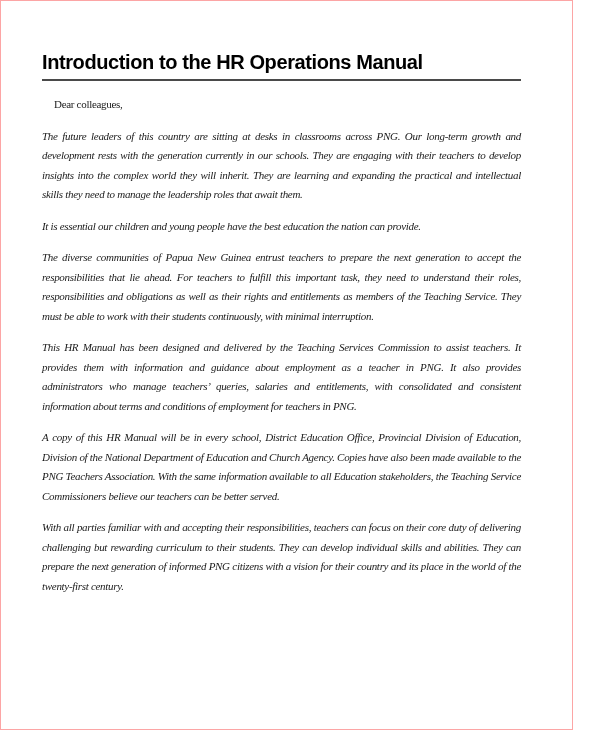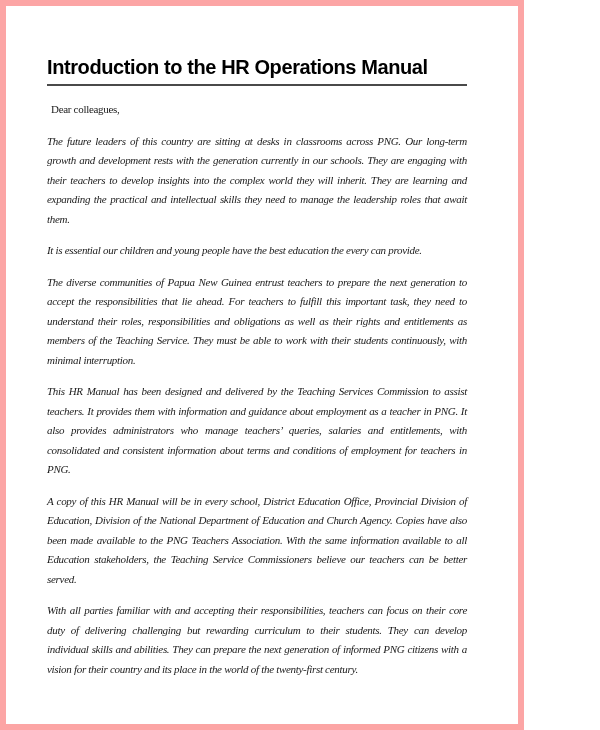--- a/index.html
+++ b/index.html
@@ -2,25 +2,25 @@
 <html><head>
 <meta charset="utf-8">
 <style>
   html, body {
     margin: 0;
     padding: 0;
     background: #ffffff;
   }
   .page {
     position: relative;
-    width: 524px;
+    width: 573px;
     height: 730px;
     box-sizing: border-box;
     background: #ffffff;
-    border: 6px solid #fca5a5;
+    border: 1px solid #fca5a5;
     padding: 49px 51px 0 41px;
     overflow: hidden;
   }
   .doc-title {
     font-family: "Liberation Sans", sans-serif;
     font-weight: bold;
     font-size: 20px;
     line-height: 24px;
     letter-spacing: -0.4px;
     color: #000000;
@@ -29,40 +29,40 @@
     border-bottom: 2px solid #4a4a4a;
   }
   .doc-body {
     font-family: "Liberation Serif", serif;
     font-size: 11px;
     line-height: 19.5px;
     letter-spacing: -0.3px;
     color: #1a1a1a;
   }
   .salutation {
-    margin: 14px 0 0 4px;
+    margin: 14px 0 0 12px;
   }
   .body-par {
     margin: 12px 0 0 0;
     text-align: justify;
     font-style: italic;
   }
 </style>
 </head>
 <body>
 
 <div class="page">
   <h1 class="doc-title">Introduction to the HR Operations Manual</h1>
 
   <div class="doc-body">
     <p class="salutation">Dear colleagues,</p>
 
     <p class="body-par">The future leaders of this country are sitting at desks in classrooms across PNG. Our long-term growth and development rests with the generation currently in our schools. They are engaging with their teachers to develop insights into the complex world they will inherit. They are learning and expanding the practical and intellectual skills they need to manage the leadership roles that await them.</p>
 
-    <p class="body-par">It is essential our children and young people have the best education the every can provide.</p>
+    <p class="body-par">It is essential our children and young people have the best education the nation can provide.</p>
 
     <p class="body-par">The diverse communities of Papua New Guinea entrust teachers to prepare the next generation to accept the responsibilities that lie ahead. For teachers to fulfill this important task, they need to understand their roles, responsibilities and obligations as well as their rights and entitlements as members of the Teaching Service. They must be able to work with their students continuously, with minimal interruption.</p>
 
     <p class="body-par">This HR Manual has been designed and delivered by the Teaching Services Commission to assist teachers. It provides them with information and guidance about employment as a teacher in PNG. It also provides administrators who manage teachers’ queries, salaries and entitlements, with consolidated and consistent information about terms and conditions of employment for teachers in PNG.</p>
 
     <p class="body-par">A copy of this HR Manual will be in every school, District Education Office, Provincial Division of Education, Division of the National Department of Education and Church Agency. Copies have also been made available to the PNG Teachers Association. With the same information available to all Education stakeholders, the Teaching Service Commissioners believe our teachers can be better served.</p>
 
     <p class="body-par">With all parties familiar with and accepting their responsibilities, teachers can focus on their core duty of delivering challenging but rewarding curriculum to their students. They can develop individual skills and abilities. They can prepare the next generation of informed PNG citizens with a vision for their country and its place in the world of the twenty-first century.</p>
   </div>
 </div>

